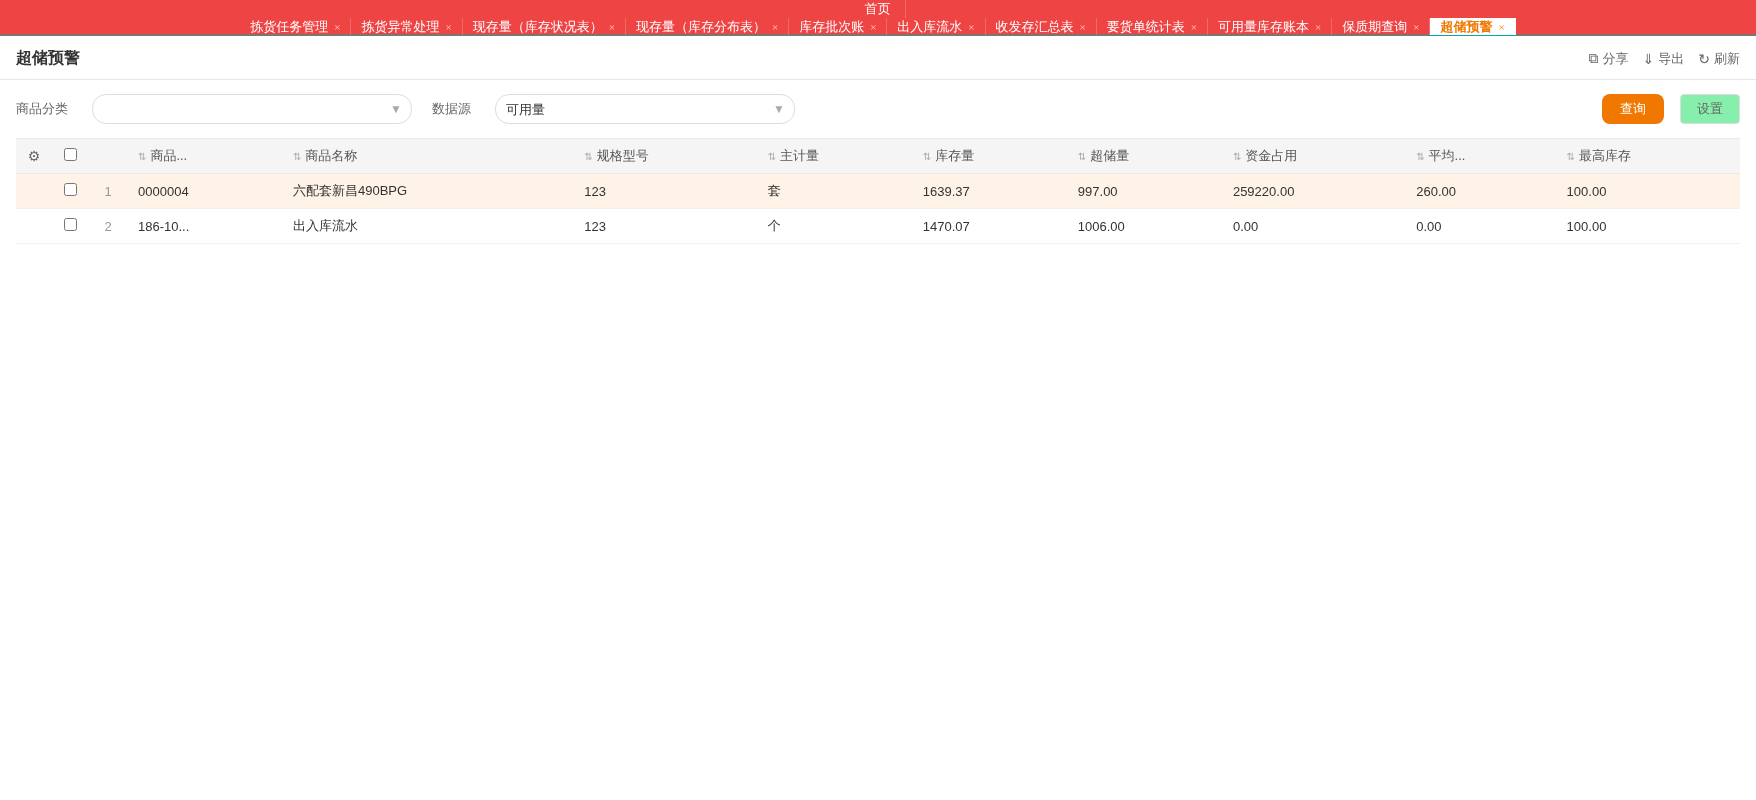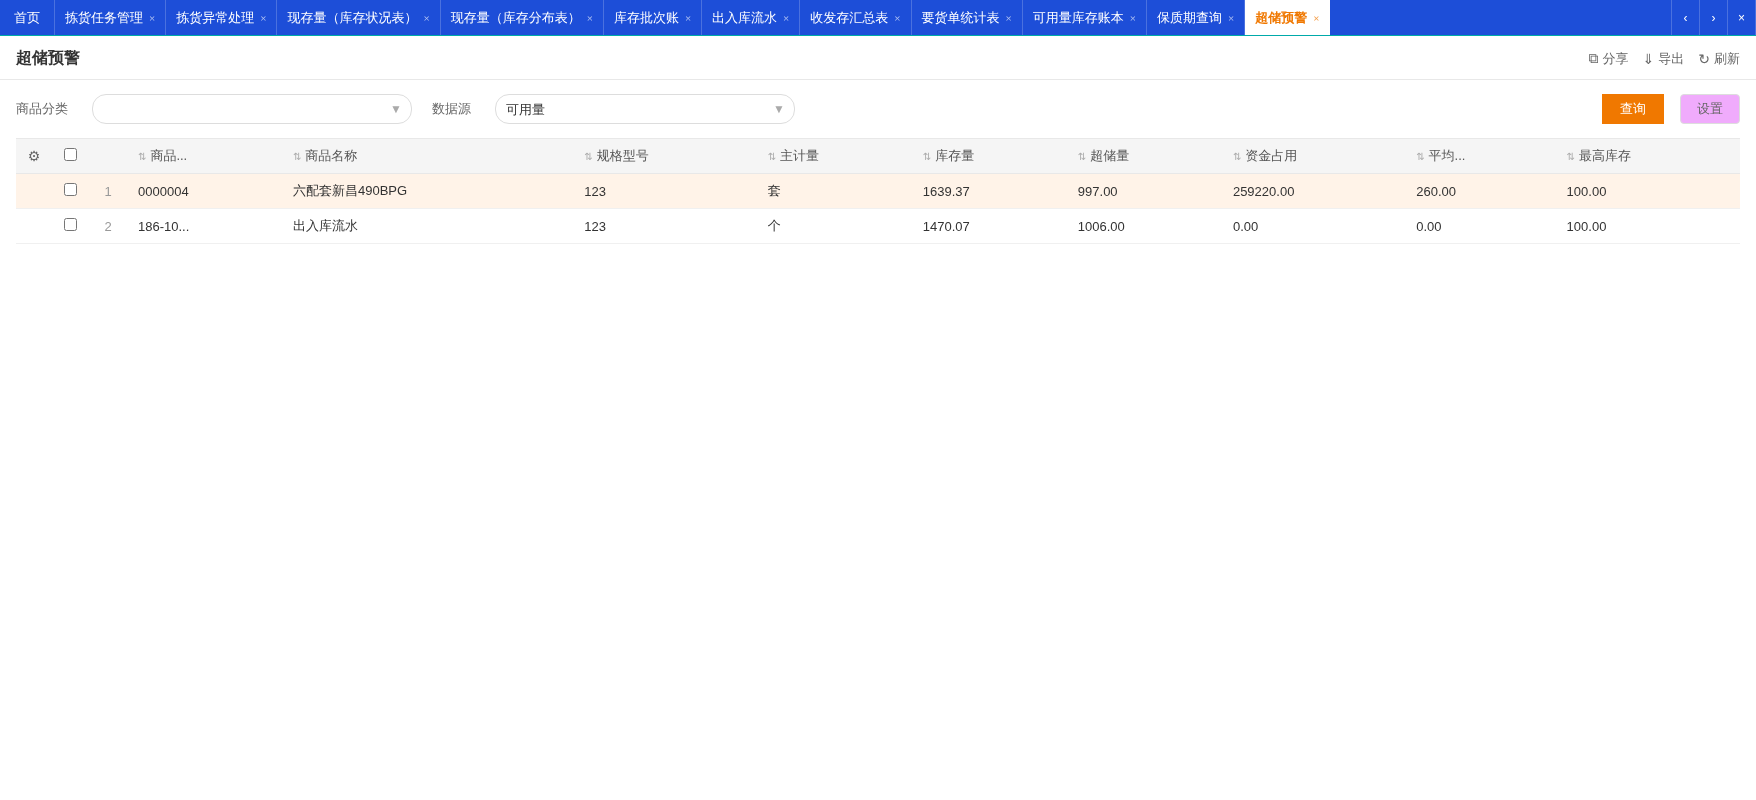--- a/index.html
+++ b/index.html
@@ -2,24 +2,25 @@
 <html><head>
   <meta charset="utf-8">
   <style>
     * { box-sizing: border-box; margin: 0; padding: 0; }
     body { font-family: 'Microsoft YaHei', Arial, sans-serif; font-size: 13px; background: #f5f5f5; color: #333; overflow-x: hidden; }
 
     
     .nav-bar {
       display: flex;
       align-items: center;
-      background: #1d4ed8;
+      background: #ef4444;
       height: 36px;
       overflow: hidden;
       border-bottom: 1px solid #00aaaa;
+      flex-direction: column;
     }
     .nav-item {
       display: flex;
       align-items: center;
       padding: 0 10px;
       height: 100%;
       color: #fff;
       font-size: 13px;
       white-space: nowrap;
       cursor: pointer;
@@ -141,28 +142,28 @@
       color: #aaa;
       font-size: 12px;
     }
     .filter-select-datasource {
       width: 300px;
     }
     .btn-query {
       background: #f07800;
       color: #fff;
       border: none;
-      border-radius: 0;
+      border-radius: 8px;
       padding: 6px 18px;
       font-size: 13px;
       cursor: pointer;
       margin-left: auto;
     }
     .btn-settings {
-      background: #f0abfc;
+      background: #86efac;
       color: #666;
       border: 1px solid #ddd;
       border-radius: 4px;
       padding: 5px 16px;
       font-size: 13px;
       cursor: pointer;
       margin-left: 8px;
     }
 
     

